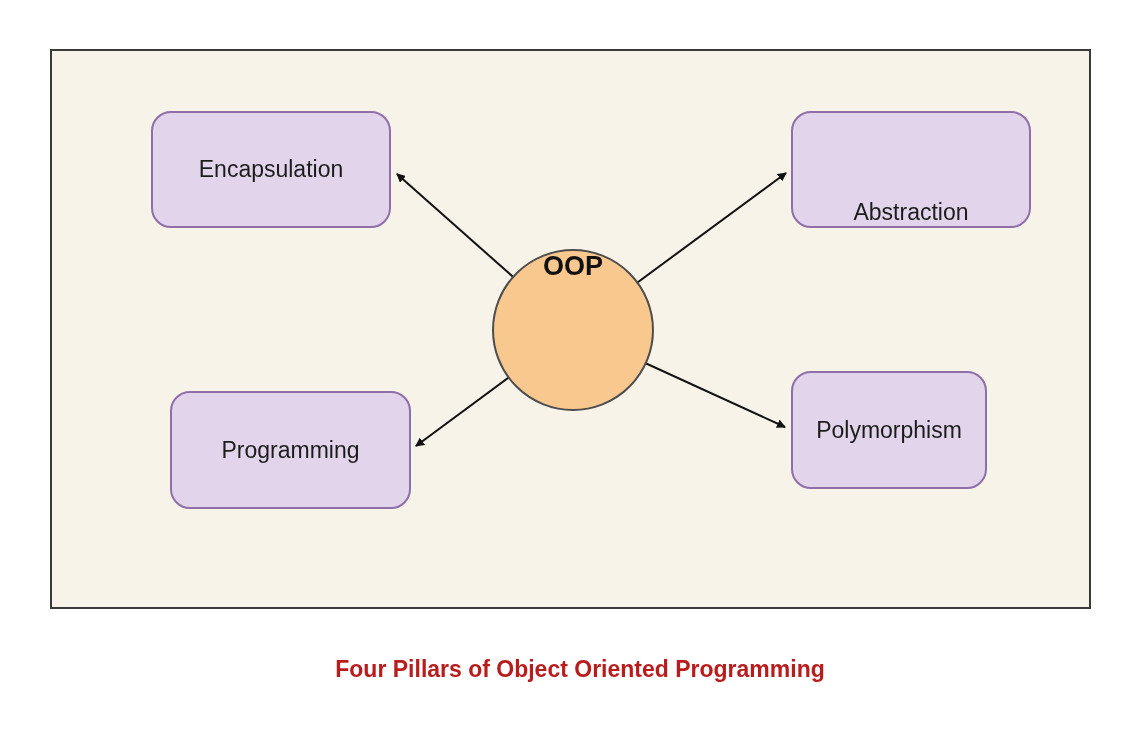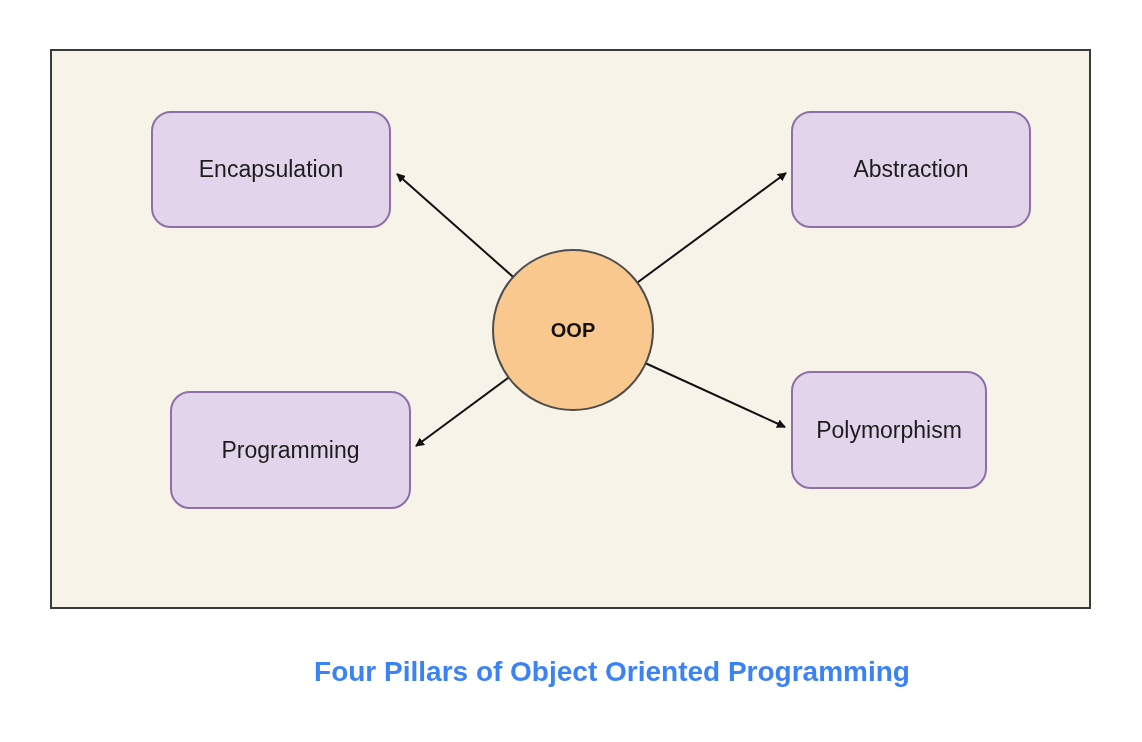--- a/index.html
+++ b/index.html
@@ -36,46 +36,46 @@
     border: 2px solid #8e6fa8;
     border-radius: 20px;
     display: flex;
     align-items: center;
     justify-content: center;
     font-size: 23px;
     color: #1c1c1c;
     z-index: 2;
   }
   .node-encapsulation { left: 151px; top: 111px; }
-  .node-abstraction   { left: 791px; top: 111px; }
+  .node-abstraction   { left: 791px; top: 111px; align-items: flex-end; }
   .node-inheritance   { left: 170px; top: 391px; width: 241px; height: 118px; }
   .node-polymorphism  { left: 791px; top: 371px; width: 196px; height: 118px; }
   .center-circle {
     position: absolute;
     left: 492px; top: 249px;
     width: 162px; height: 162px;
     background: #f9c88f;
     border: 2px solid #4d4d4d;
     border-radius: 50%;
     display: flex;
-    align-items: center;
+    align-items: flex-start;
     justify-content: center;
-    font-size: 20px;
+    font-size: 27px;
     font-weight: bold;
     color: #111111;
     z-index: 2;
   }
   .caption {
     position: absolute;
-    left: 612px; top: 656px;
+    left: 580px; top: 656px;
     transform: translateX(-50%);
     white-space: nowrap;
-    font-size: 28px;
+    font-size: 23px;
     font-weight: bold;
-    color: #3b82f6;
+    color: #b91c1c;
     z-index: 2;
   }
 </style>
 </head>
 <body>
 
 <div class="stage">
 
   <div class="panel"></div>
 

